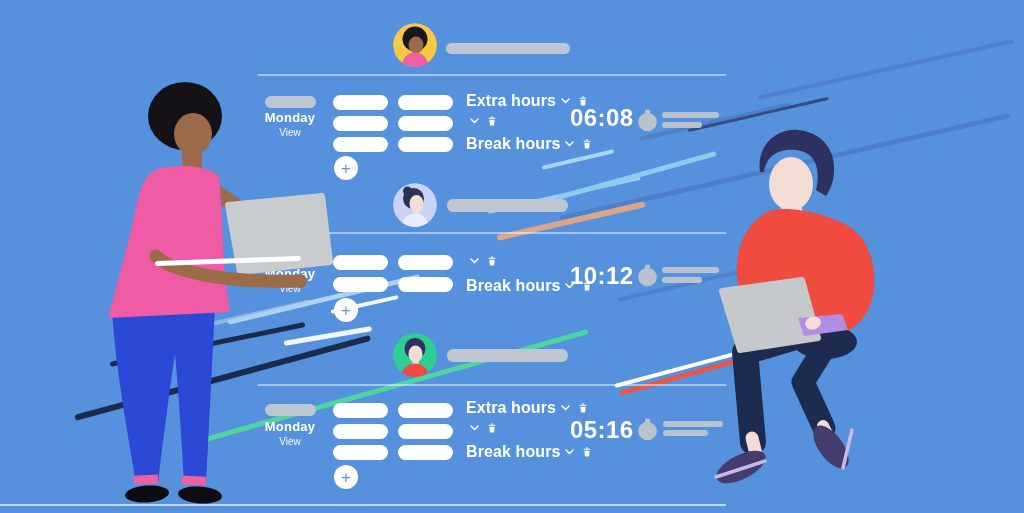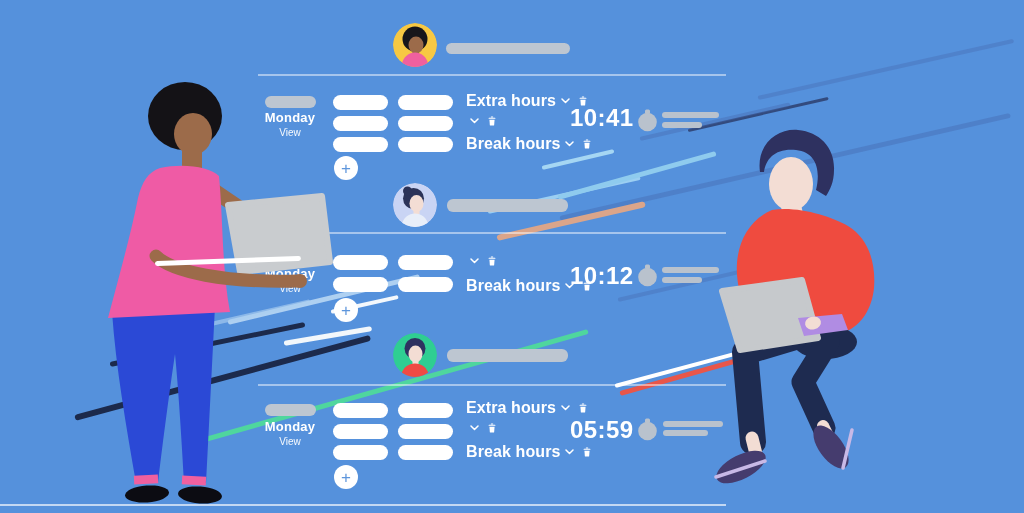--- a/index.html
+++ b/index.html
@@ -108,21 +108,21 @@
       <svg class="chev" viewBox="0 0 9 6">
           <path d="M1 1l3.5 3.5L8 1" fill="none" stroke="#fff" stroke-width="1.5" stroke-linecap="round" stroke-linejoin="round"></path>
         </svg>
       <svg class="trash" viewBox="0 0 9 11" fill="#fff">
           <rect x="0.6" y="1.8" width="7.8" height="1.3" rx="0.6"></rect>
           <path d="M1.6 4h5.8l-.5 6.2c-.1.6-4.7.6-4.8 0z"></path>
           <rect x="3" y="0.4" width="3" height="1.2" rx="0.5"></rect>
         </svg>
     </div>
 
-    <div class="time" style="left:570px;top:106px">10:41</div>
+    <div class="time" style="left:570px;top:106px">06:08</div>
     <div class="timer" style="left:637px;top:109px">
       <svg width="21" height="23" viewBox="0 0 21 23">
           <rect x="8" y="0.5" width="5" height="4.5" rx="1.5" fill="#B9C2CD"></rect>
           <circle cx="10.5" cy="13" r="9.3" fill="#B9C2CD"></circle>
         </svg>
     </div>
     <div class="hbar" style="left:662px;top:112px;width:57px"></div>
     <div class="hbar" style="left:662px;top:122px;width:40px"></div>
 
     <div class="avatar" style="left:393px;top:183px">
@@ -230,21 +230,21 @@
       <svg class="chev" viewBox="0 0 9 6">
           <path d="M1 1l3.5 3.5L8 1" fill="none" stroke="#fff" stroke-width="1.5" stroke-linecap="round" stroke-linejoin="round"></path>
         </svg>
       <svg class="trash" viewBox="0 0 9 11" fill="#fff">
           <rect x="0.6" y="1.8" width="7.8" height="1.3" rx="0.6"></rect>
           <path d="M1.6 4h5.8l-.5 6.2c-.1.6-4.7.6-4.8 0z"></path>
           <rect x="3" y="0.4" width="3" height="1.2" rx="0.5"></rect>
         </svg>
     </div>
 
-    <div class="time" style="left:570px;top:418px">05:59</div>
+    <div class="time" style="left:570px;top:418px">05:16</div>
     <div class="timer" style="left:637px;top:418px">
       <svg width="21" height="23" viewBox="0 0 21 23">
           <rect x="8" y="0.5" width="5" height="4.5" rx="1.5" fill="#B9C2CD"></rect>
           <circle cx="10.5" cy="13" r="9.3" fill="#B9C2CD"></circle>
         </svg>
     </div>
     <div class="hbar" style="left:663px;top:421px;width:60px"></div>
     <div class="hbar" style="left:663px;top:430px;width:45px"></div>
 
     <div class="divider-bottom"></div>

